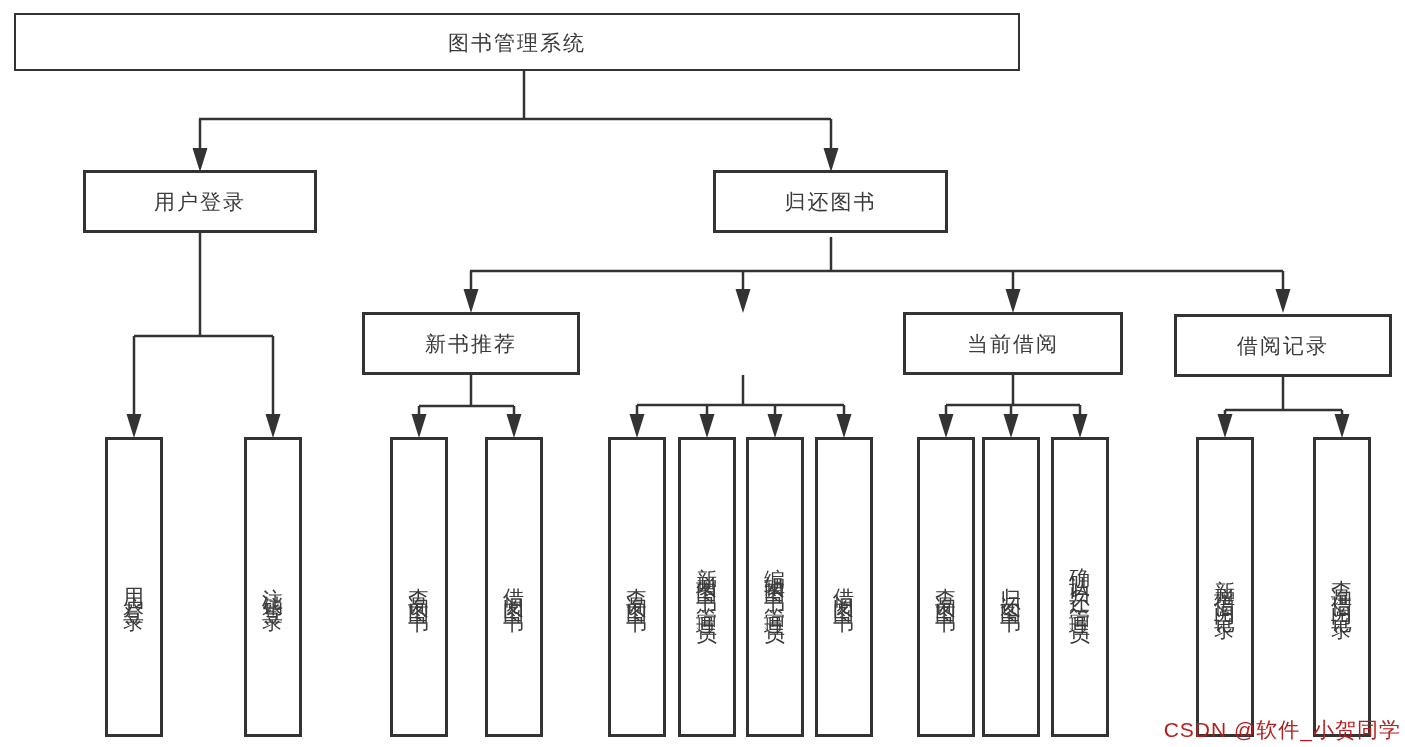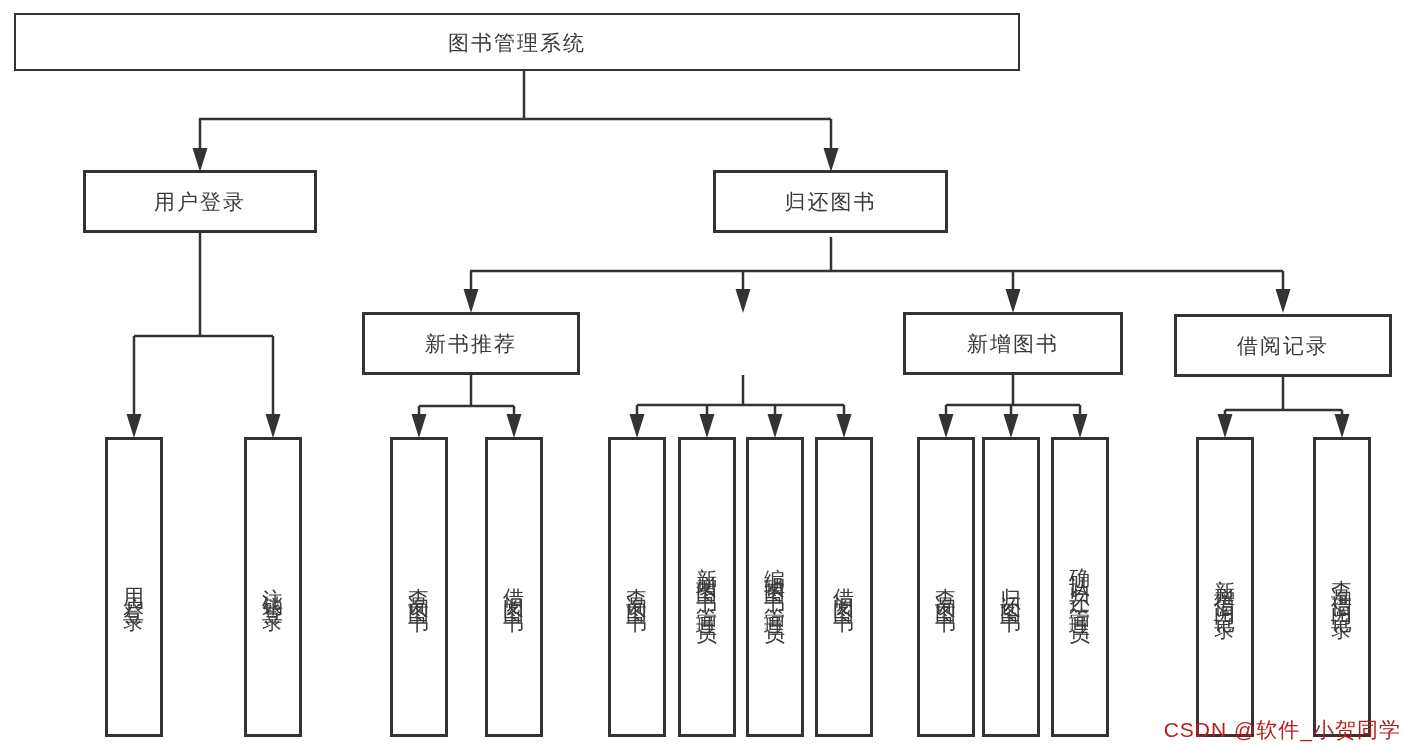--- a/index.html
+++ b/index.html
@@ -130,21 +130,21 @@
     <span>用户登录</span>
   </div>
   <div class="box h" style="left:713px; top:170px; width:235px; height:63px">
     <span>归还图书</span>
   </div>
 
   <div class="box h" style="left:362px; top:312px; width:218px; height:63px">
     <span>新书推荐</span>
   </div>
   <div class="box h" style="left:903px; top:312px; width:220px; height:63px">
-    <span>新增图书</span>
+    <span>当前借阅</span>
   </div>
   <div class="box h" style="left:1174px; top:314px; width:218px; height:63px">
     <span>借阅记录</span>
   </div>
 
   <div class="box v" style="left:105px; top:437px; width:58px; height:300px">
     <span>用户登录</span>
   </div>
   <div class="box v" style="left:244px; top:437px; width:58px; height:300px">
     <span>注销登录</span>

